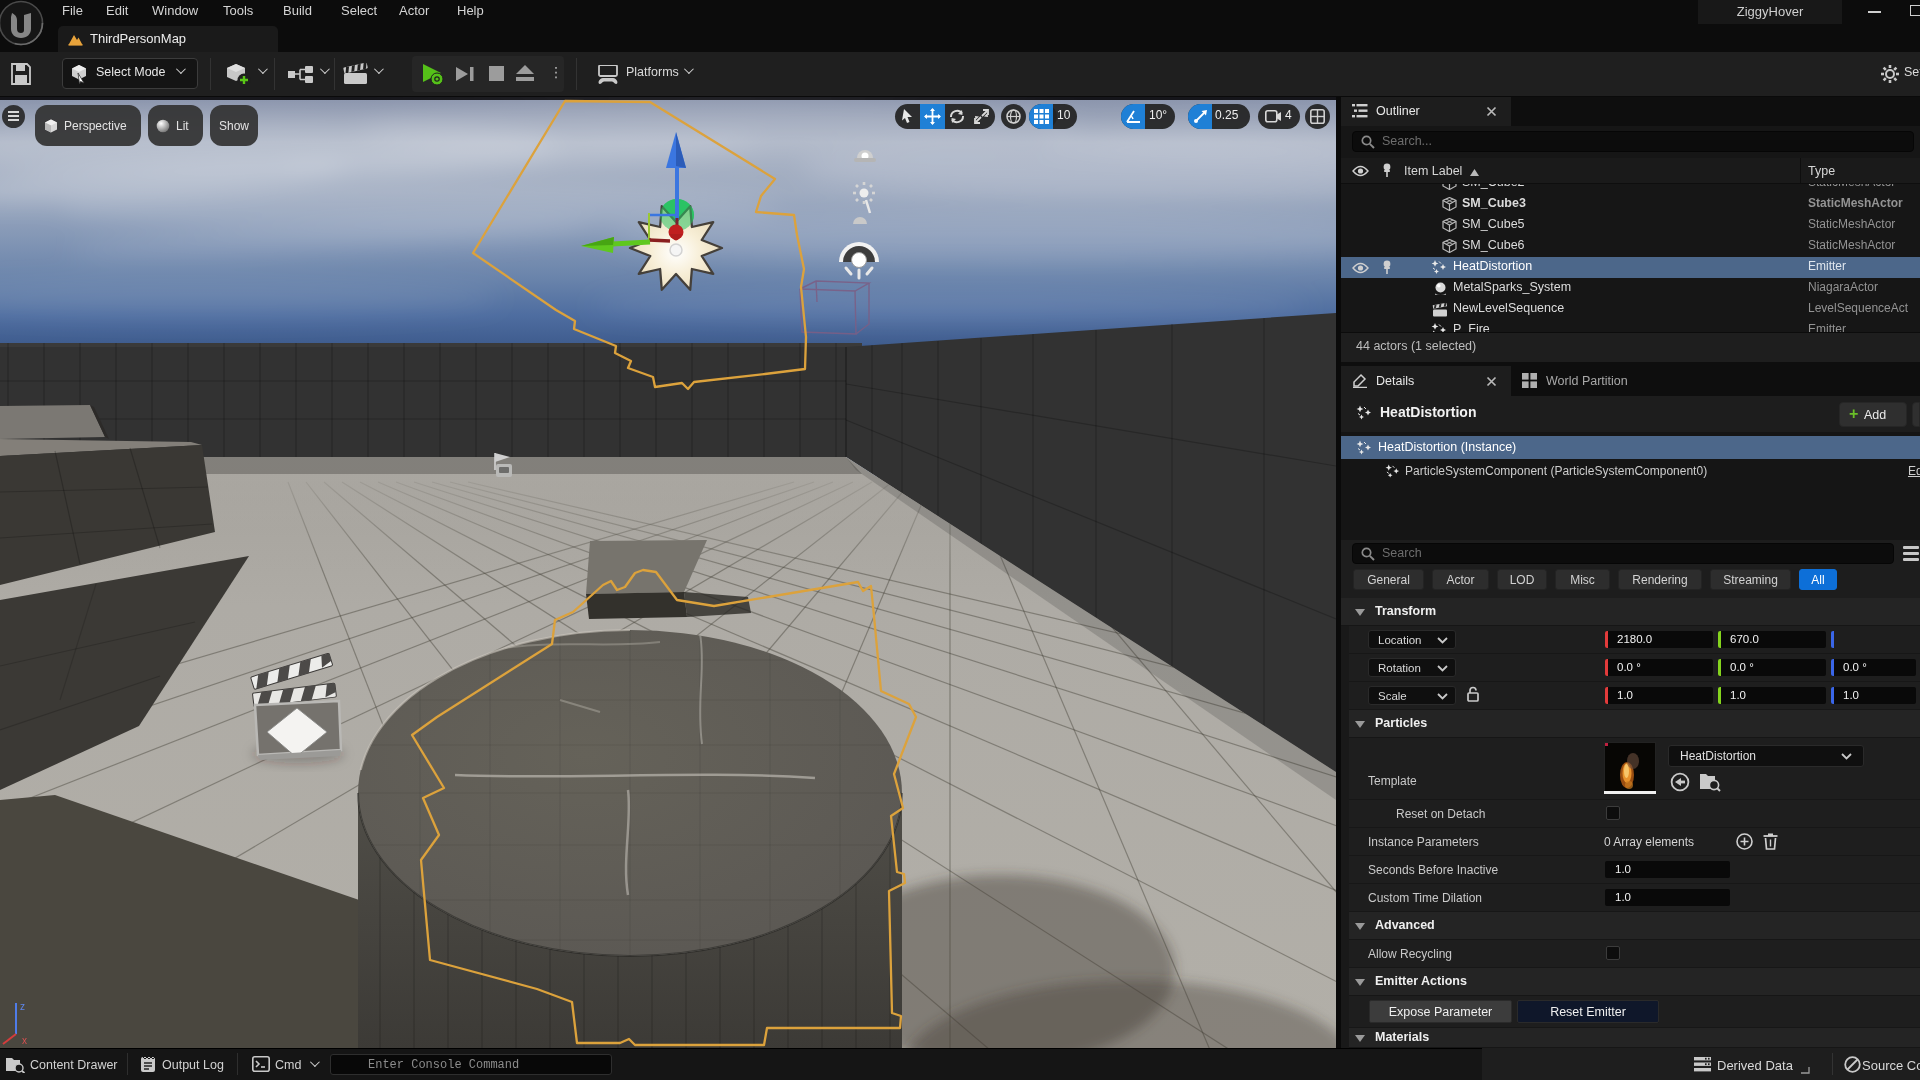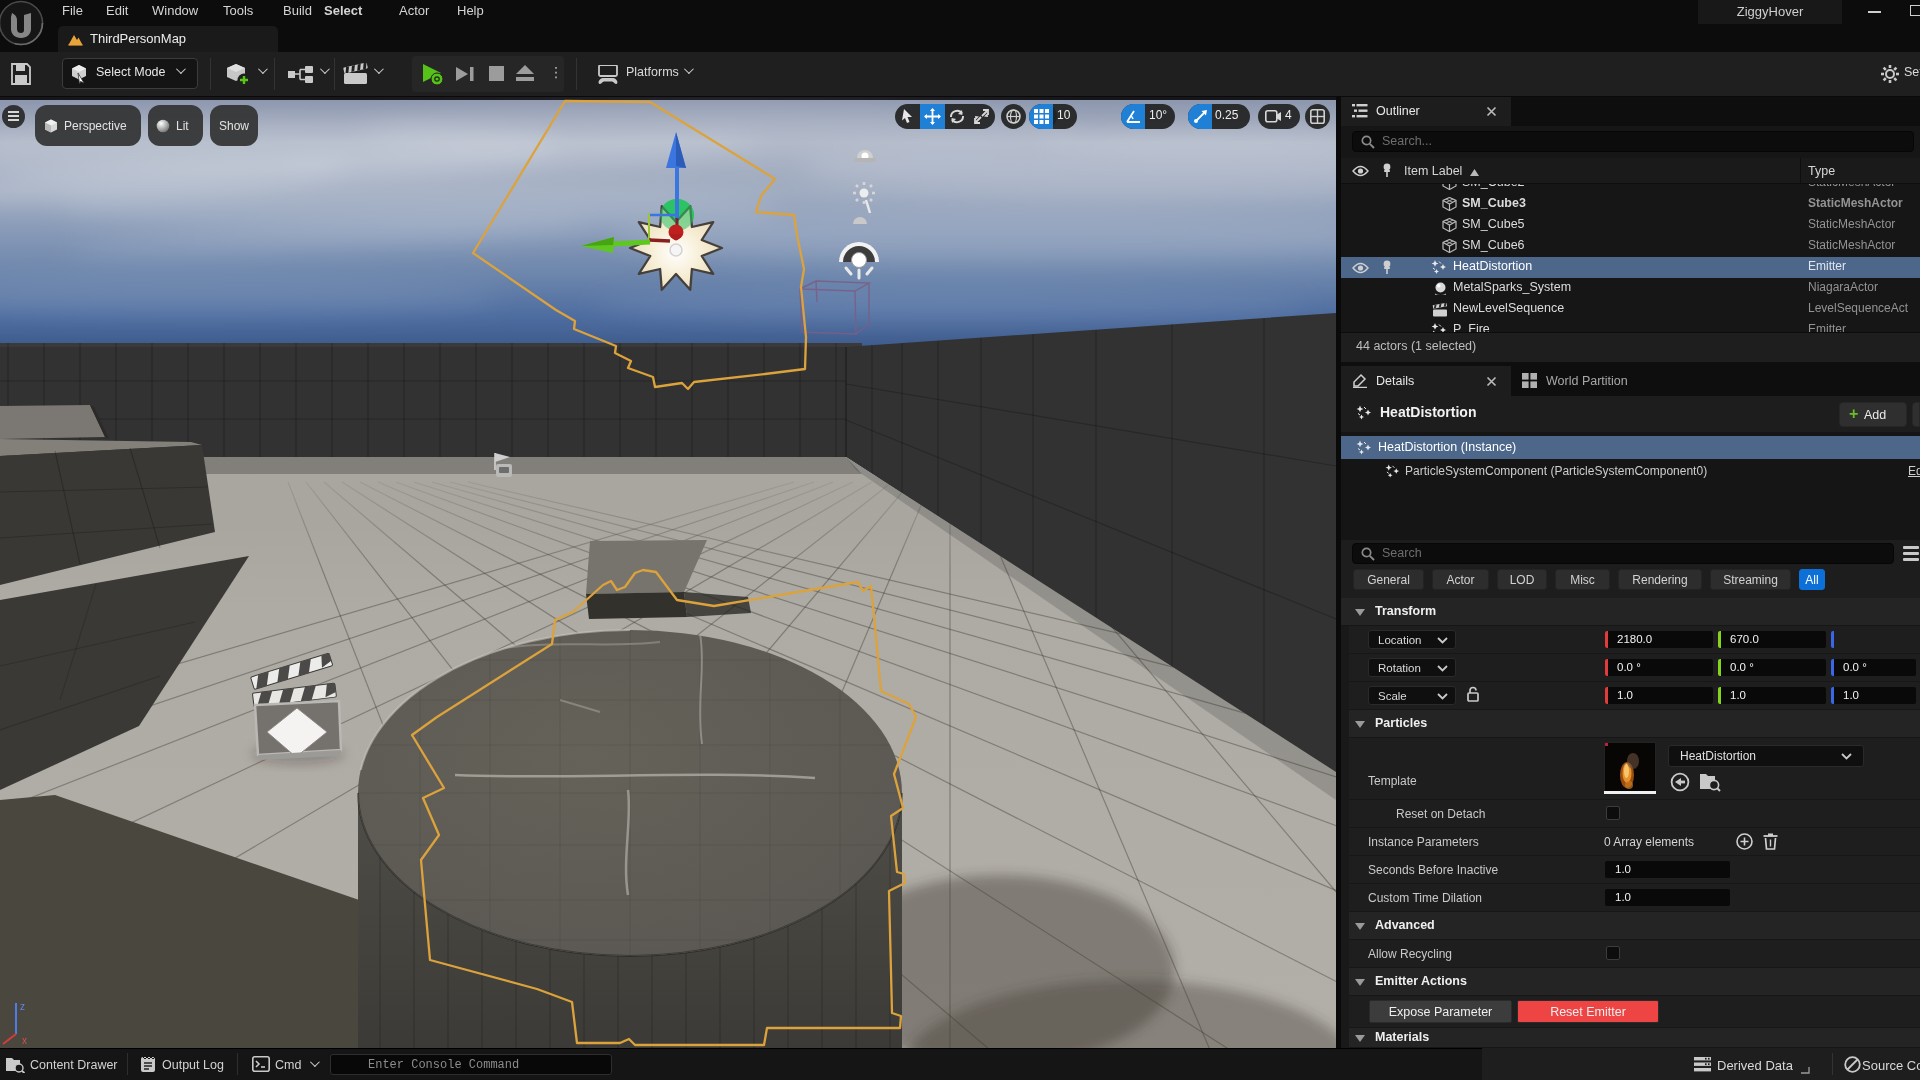--- a/index.html
+++ b/index.html
@@ -25,21 +25,21 @@
 .itab{position:absolute;top:0;height:29px;color:#a8a8a8;font-size:12.5px;}
 svg text{font-family:"Liberation Sans",sans-serif;}
 </style></head><body>
 <div id="stage">
 <div class="abs" style="left:0;top:0;width:1920px;height:24px;background:#0c0c0c;"></div>
     <div class="menutxt" style="left:62px;">File</div>
     <div class="menutxt" style="left:106px;">Edit</div>
     <div class="menutxt" style="left:152px;">Window</div>
     <div class="menutxt" style="left:223px;">Tools</div>
     <div class="menutxt" style="left:283px;">Build</div>
-    <div class="menutxt" style="left:324px;font-weight:bold;">Select</div>
+    <div class="menutxt" style="left:341px;">Select</div>
     <div class="menutxt" style="left:399px;">Actor</div>
     <div class="menutxt" style="left:457px;">Help</div>
 <div class="abs" style="left:1698px;top:0;width:144px;height:24px;background:#181818;color:#cfcfcf;font-size:13px;text-align:center;line-height:23px;">ZiggyHover</div>
 <div class="abs" style="left:1868px;top:11px;width:13px;height:2px;background:#cfcfcf;"></div>
 <div class="abs" style="left:1910px;top:5px;width:12px;height:11px;border:1.5px solid #cfcfcf;"></div>
 
 <svg class="abs" style="left:-2px;top:0px;z-index:50;" width="48" height="48" viewBox="0 0 48 48">
 <circle cx="23" cy="23" r="21.5" fill="#161616" stroke="#4a4a4a" stroke-width="1.6"></circle>
 <circle cx="23" cy="23" r="21.5" fill="none" stroke="#6b6b6b" stroke-width="1.6" stroke-dasharray="40 95"></circle>
 <path d="M14,13 C14,13 19,15 19,20 L19,29 C19,32 21,33 23,33 C25,33 26,32 26,30 L26,15 L33,13 L33,29 C33,34 29,38 23,38 C17,38 13,34 13,29 L13,17 Z" fill="#9a9a9a" opacity="0.85"></path>
@@ -755,21 +755,21 @@
       </g>
     </svg>
 
 <div class="abs" style="left:1341px;top:568px;width:579px;height:30px;background:#1d1d1d;"></div>
 <div class="fbtn" style="left:1353px;width:71px;">General</div>
 <div class="fbtn" style="left:1432px;width:57px;">Actor</div>
 <div class="fbtn" style="left:1497px;width:50px;">LOD</div>
 <div class="fbtn" style="left:1555px;width:55px;">Misc</div>
 <div class="fbtn" style="left:1618px;width:84px;">Rendering</div>
 <div class="fbtn" style="left:1710px;width:81px;">Streaming</div>
-<div class="fbtn" style="left:1799px;width:26px;background:#0d6fd8;border-color:#0d6fd8;color:#fff;">All</div>
+<div class="fbtn" style="left:1799px;width:38px;background:#0d6fd8;border-color:#0d6fd8;color:#fff;">All</div>
 
 <div class="panel-sec" style="top:598px;height:28px;border-bottom:1px solid #161616;">
 <svg class="abs" style="left:14px;top:11px;" width="10" height="7" viewBox="0 0 10 7">
         <path d="M0,0 L10,0 L5,7 Z" fill="#9a9a9a"></path>
       </svg>
 <span style="position:absolute;left:34px;top:6px;">Transform</span>
     </div>
 <div class="prow" style="top:626px;height:28px;"></div>
 <div class="ddbtn" style="left:1368px;top:630px;width:88px;">Location</div>
 <svg class="abs" style="left:1437px;top:637px;" width="11" height="7" viewBox="0 0 11 7">
@@ -877,21 +877,21 @@
 <div class="cbox" style="left:1606px;top:946px;"></div>
 
 <div class="panel-sec" style="top:968px;height:28px;border-bottom:1px solid #161616;">
 <svg class="abs" style="left:14px;top:11px;" width="10" height="7" viewBox="0 0 10 7">
         <path d="M0,0 L10,0 L5,7 Z" fill="#9a9a9a"></path>
       </svg>
 <span style="position:absolute;left:34px;top:6px;">Emitter Actions</span>
     </div>
 <div class="prow" style="top:996px;height:32px;"></div>
 <div class="abs" style="left:1369px;top:1000px;width:143px;height:23px;background:#3c3c3c;border:1px solid #2a2a2a;border-radius:2px;color:#efefef;font-size:12.5px;text-align:center;line-height:22px;">Expose Parameter</div>
-<div class="abs" style="left:1517px;top:1000px;width:142px;height:23px;background:#ef4444;border:1px solid #2a2a2a;border-radius:2px;color:#efefef;font-size:12.5px;text-align:center;line-height:22px;">Reset Emitter</div>
+<div class="abs" style="left:1517px;top:1000px;width:142px;height:23px;background:#0f172a;border:1px solid #2a2a2a;border-radius:2px;color:#efefef;font-size:12.5px;text-align:center;line-height:22px;">Reset Emitter</div>
 
 <div class="panel-sec" style="top:1028px;height:20px;border-bottom:1px solid #161616;">
 <svg class="abs" style="left:14px;top:7px;" width="10" height="7" viewBox="0 0 10 7">
         <path d="M0,0 L10,0 L5,7 Z" fill="#9a9a9a"></path>
       </svg>
 <span style="position:absolute;left:34px;top:2px;">Materials</span>
     </div>
 
 <div class="abs" style="left:1341px;top:626px;width:8px;height:422px;background:#191919;"></div>
 

